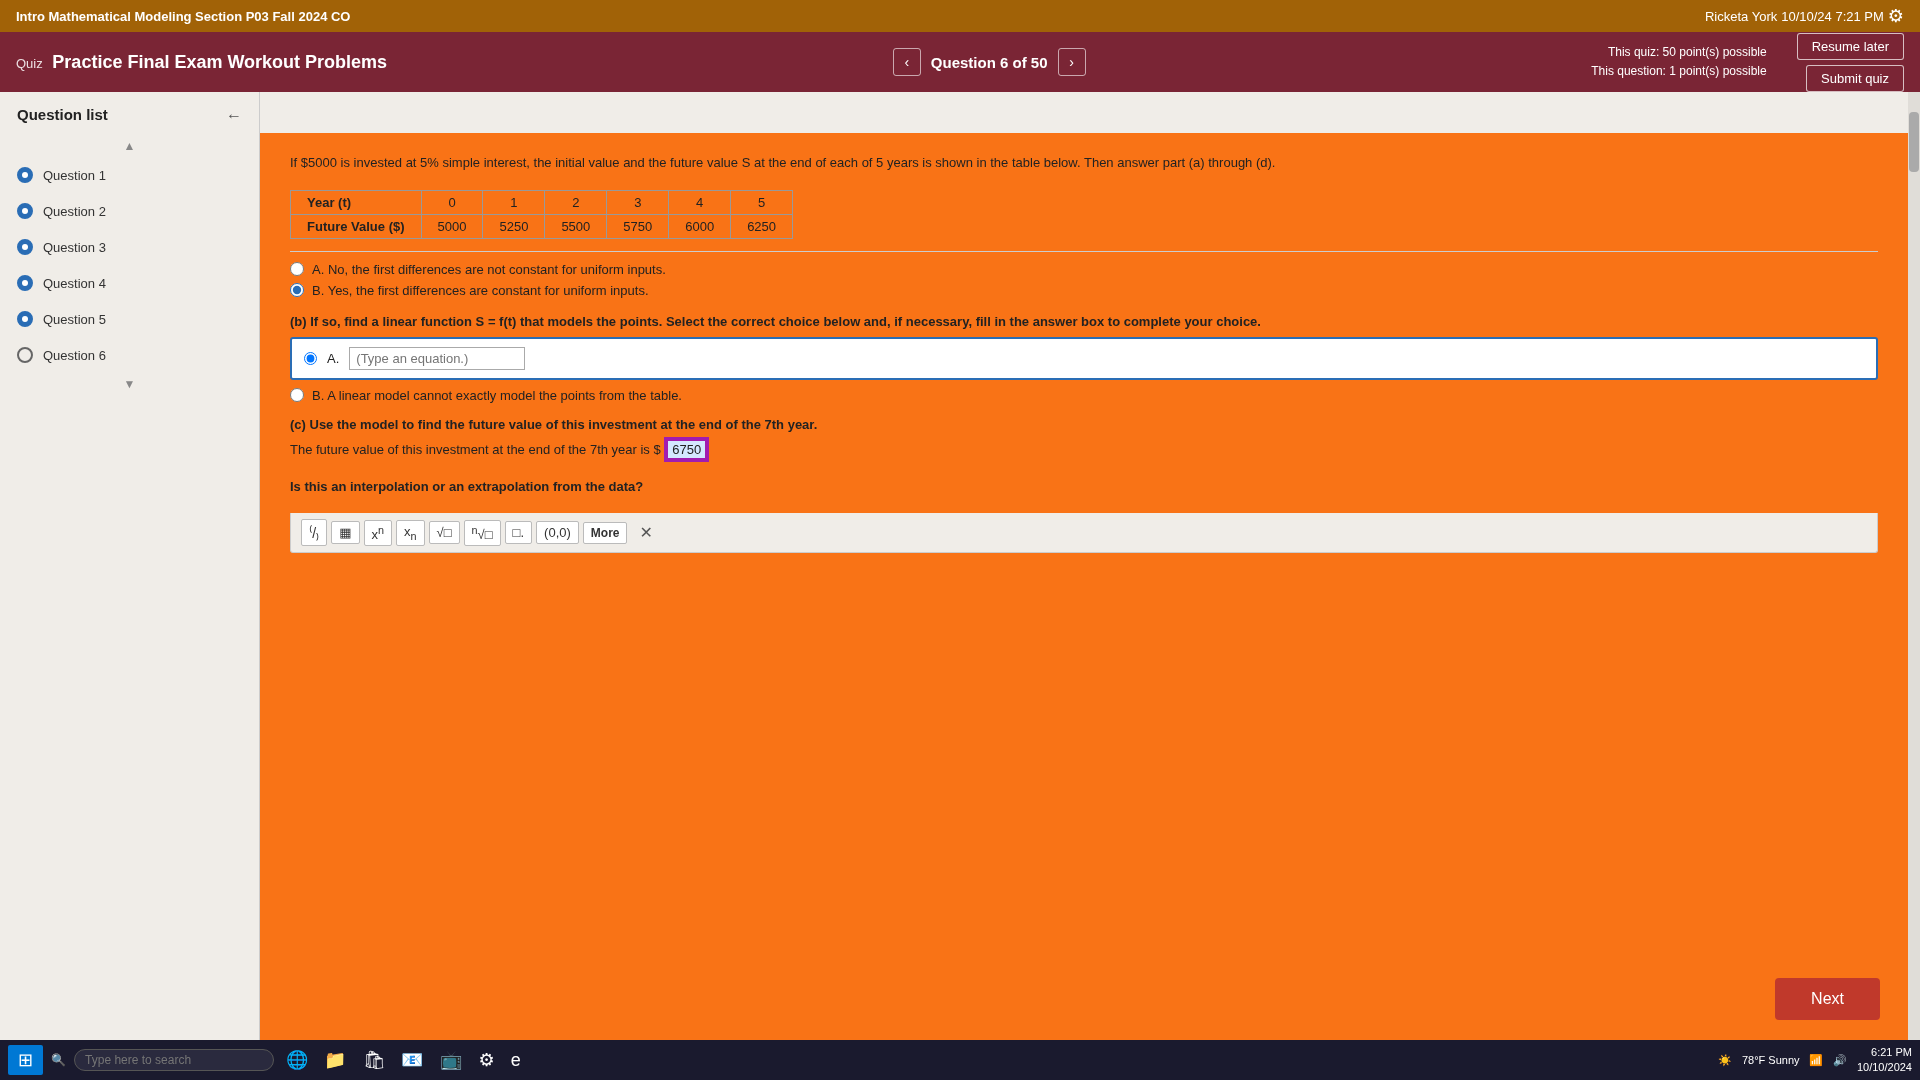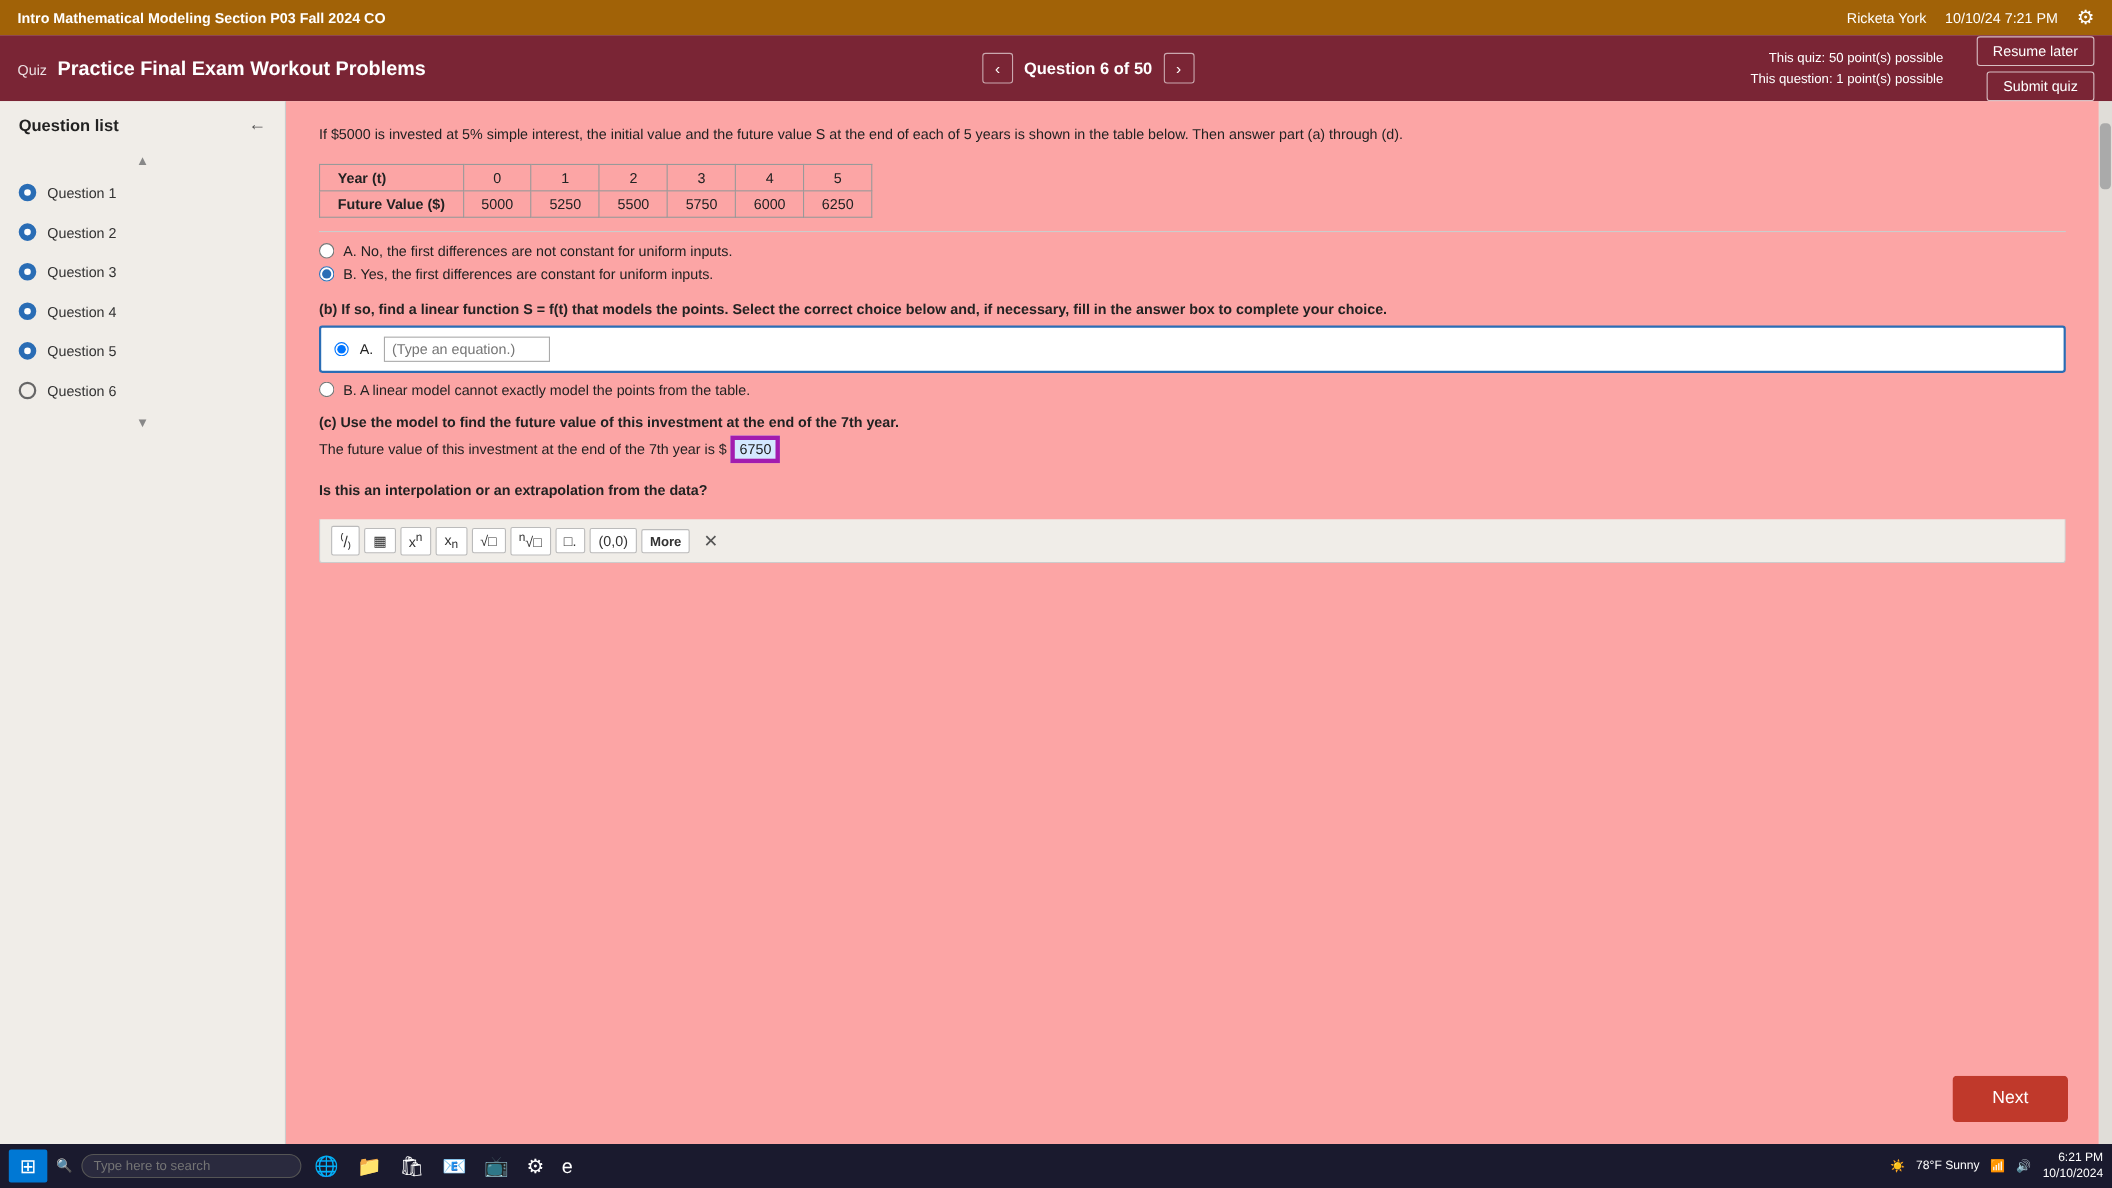--- a/index.html
+++ b/index.html
@@ -9,21 +9,21 @@
     .top-bar {
       background: #a16207;
       color: white;
       display: flex;
       align-items: center;
       justify-content: space-between;
       padding: 6px 16px;
       height: 32px;
     }
     .top-bar-left { font-size: 13px; font-weight: bold; }
-    .top-bar-right { display: flex; align-items: center; gap: 17px; font-size: 13px; margin-left: 31px; }
+    .top-bar-right { display: flex; align-items: center; gap: 4px; font-size: 13px; margin-left: 31px; }
 
     
     .quiz-header {
       background: #7a2535;
       color: white;
       display: flex;
       align-items: center;
       padding: 8px 16px;
       height: 60px;
       gap: 20px;
@@ -124,22 +124,23 @@
       border-radius: 50%;
       border: 2px solid #666;
       flex-shrink: 0;
     }
 
     
     .content-area {
       flex: 1;
       overflow-y: auto;
       padding: 20px 30px;
-      background: #fca5a5;
+      background: #f97316;
       position: relative;
+      margin-top: 41px;
     }
 
     
     .question-text { font-size: 13px; line-height: 1.6; margin-bottom: 16px; }
 
     
     .data-table { border-collapse: collapse; margin: 12px 0; font-size: 13px; }
     .data-table td, .data-table th {
       border: 1px solid #999;
       padding: 4px 16px;
@@ -169,21 +170,21 @@
       border-radius: 3px;
       padding: 8px 12px;
       margin: 8px 0;
       background: white;
     }
     .answer-box-inner { display: flex; align-items: center; gap: 10px; }
     .equation-input {
       border: 1px solid #aaa;
       padding: 3px 6px;
       font-size: 13px;
-      width: 151px;
+      width: 176px;
     }
 
     
     .math-toolbar {
       display: flex;
       align-items: center;
       gap: 4px;
       padding: 6px 10px;
       background: #f0ede8;
       border: 1px solid #ccc;

